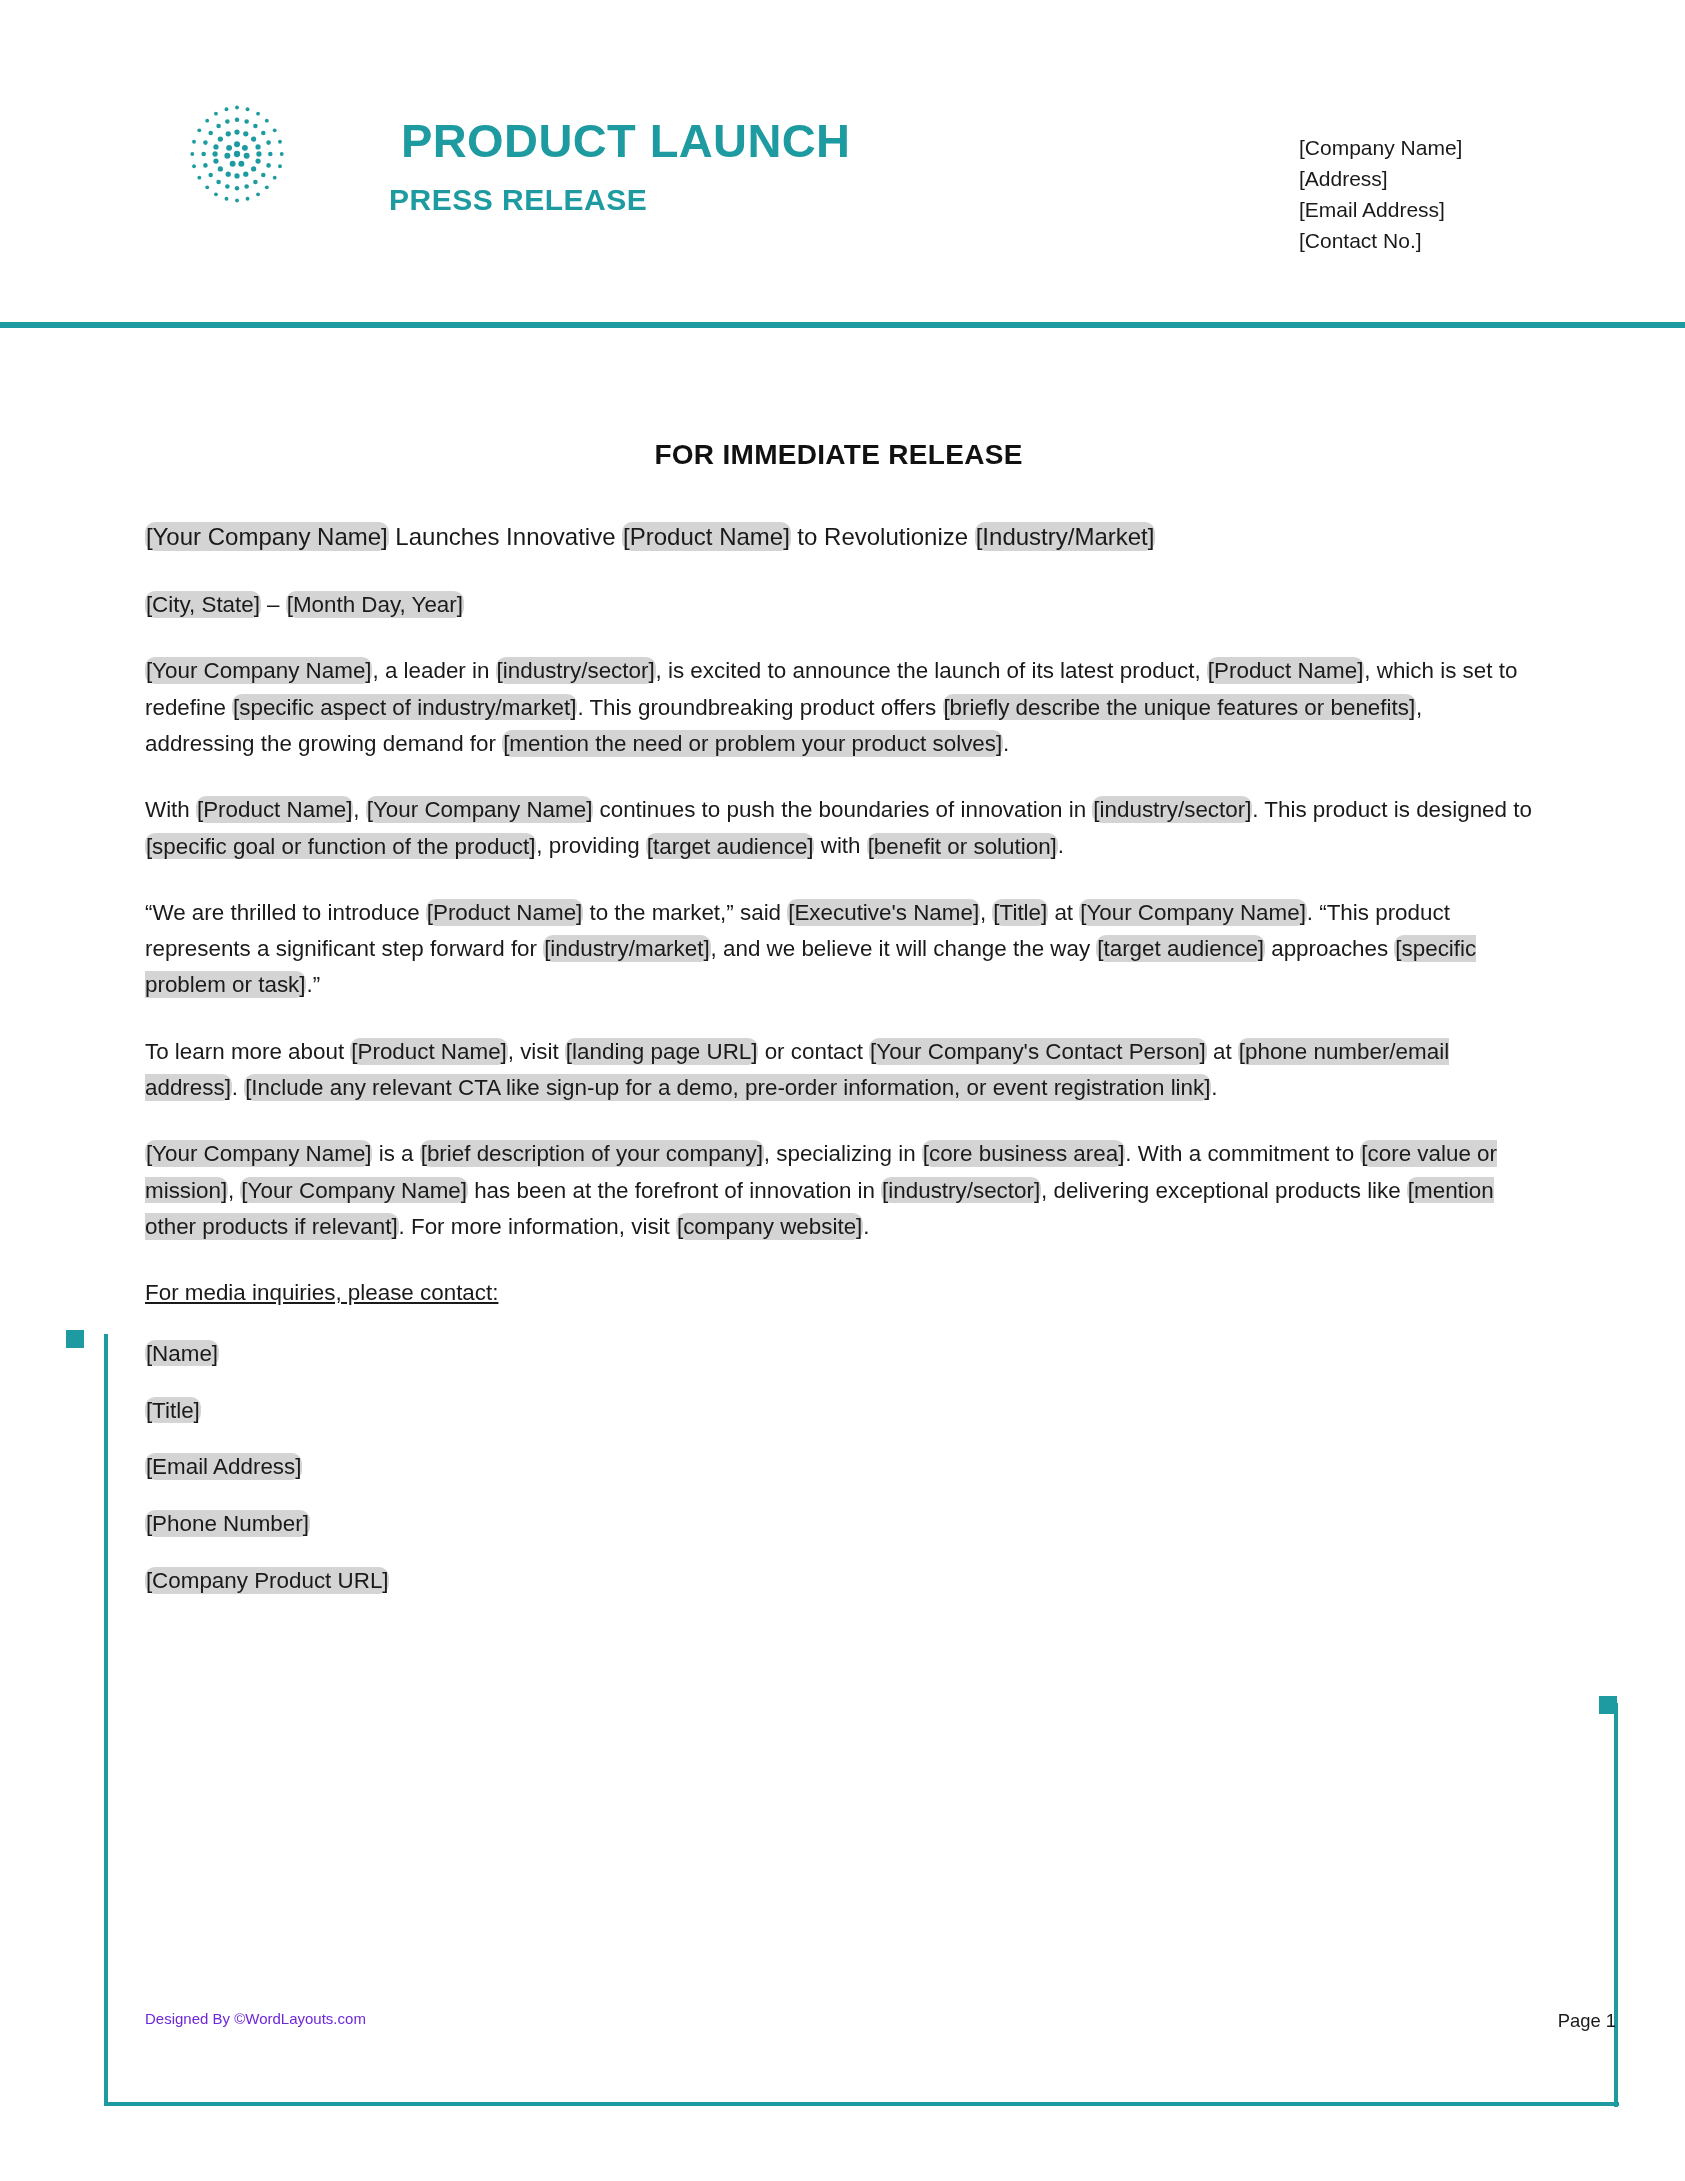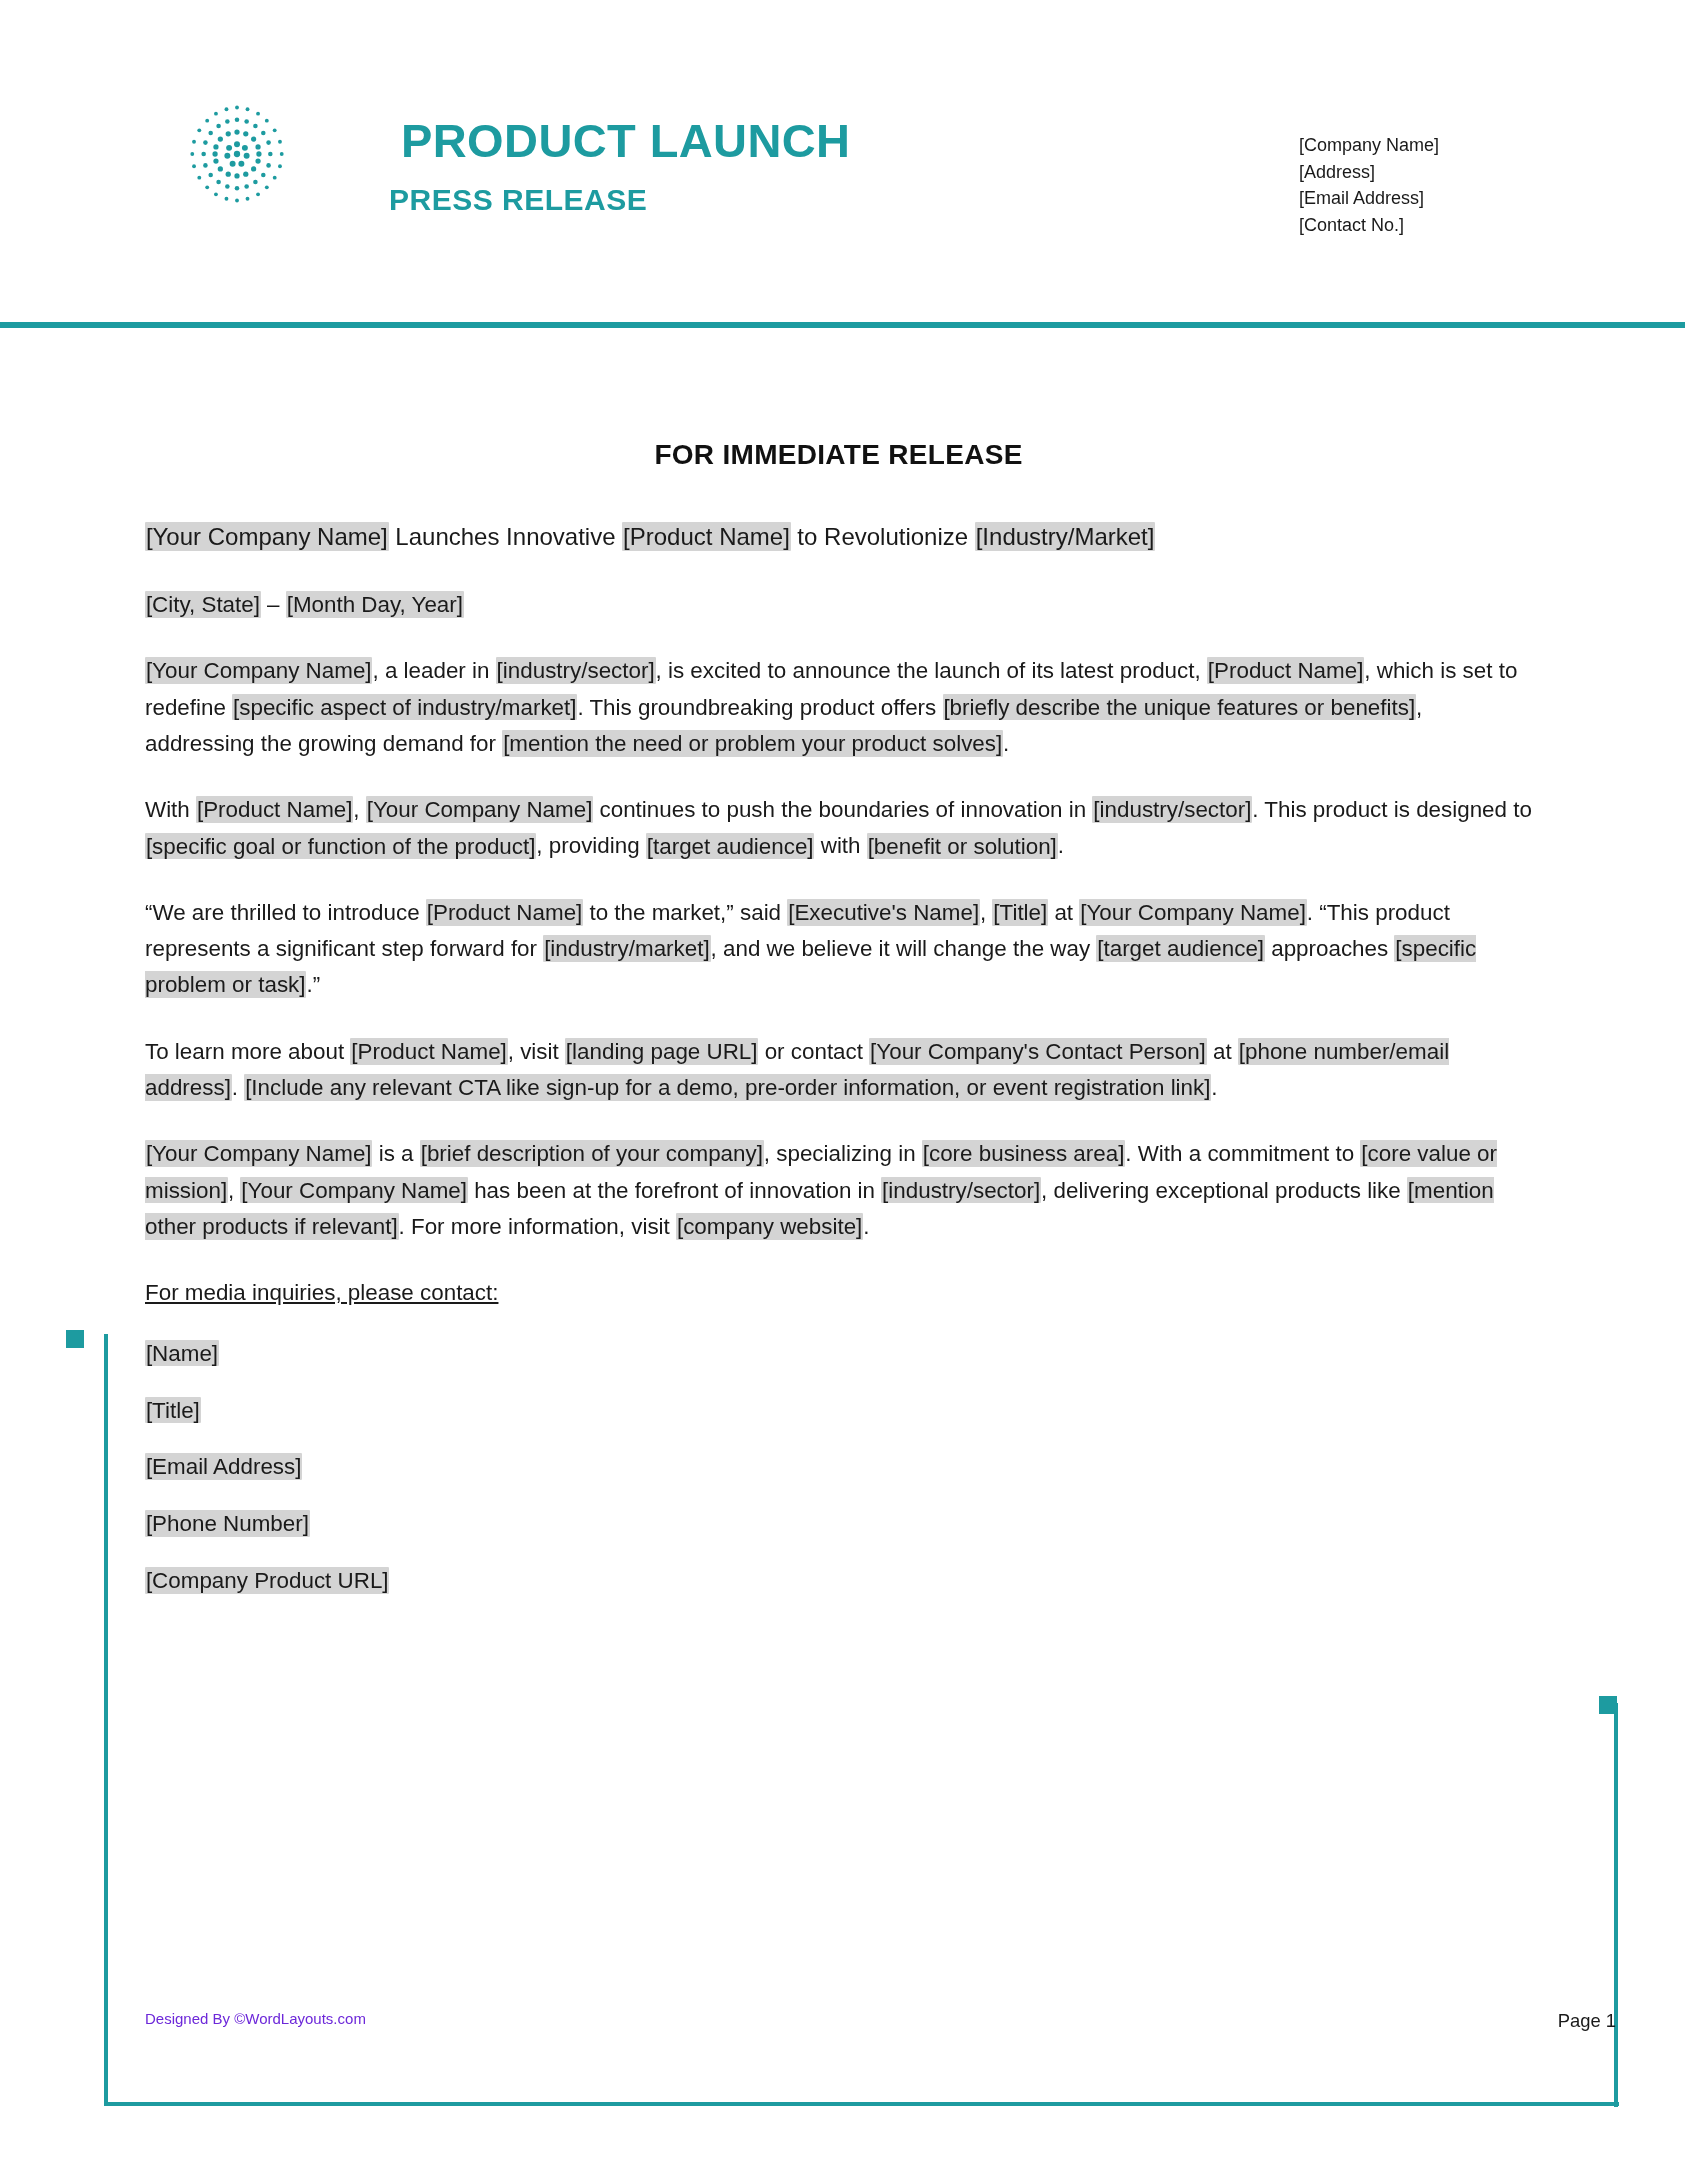--- a/index.html
+++ b/index.html
@@ -59,21 +59,21 @@
     letter-spacing: 0.5px;
     color: #1d9ba0;
     margin: 16px 0 0 0;
     font-family: "Liberation Sans", sans-serif;
   }
 
   .company-block {
     position: absolute;
     left: 1299px;
     top: 132px;
-    font-size: 18px;
+    font-size: 21px;
     line-height: 1.48;
     color: #1a1a1a;
   }
   .company-block div { white-space: nowrap; }
 
   .header-rule {
     position: absolute;
     left: 0;
     top: 322px;
     width: 1685px;
@@ -146,21 +146,21 @@
     text-align: left;
   }
   .headline {
     font-size: 24px;
     line-height: 1.5;
     margin-bottom: 32px;
   }
   .ph {
     background: #d4d4d4;
     padding: 0.9px 0.9px;
-    border-radius: 1px;
+    border-radius: 10px;
   }
   .contact-line {
     font-size: 22.4px;
     line-height: 1.6;
     margin: 0 0 21px 0;
   }
   .contact-first { margin-bottom: 24.6px; text-decoration: underline; }
 
   
   .footer-left {

